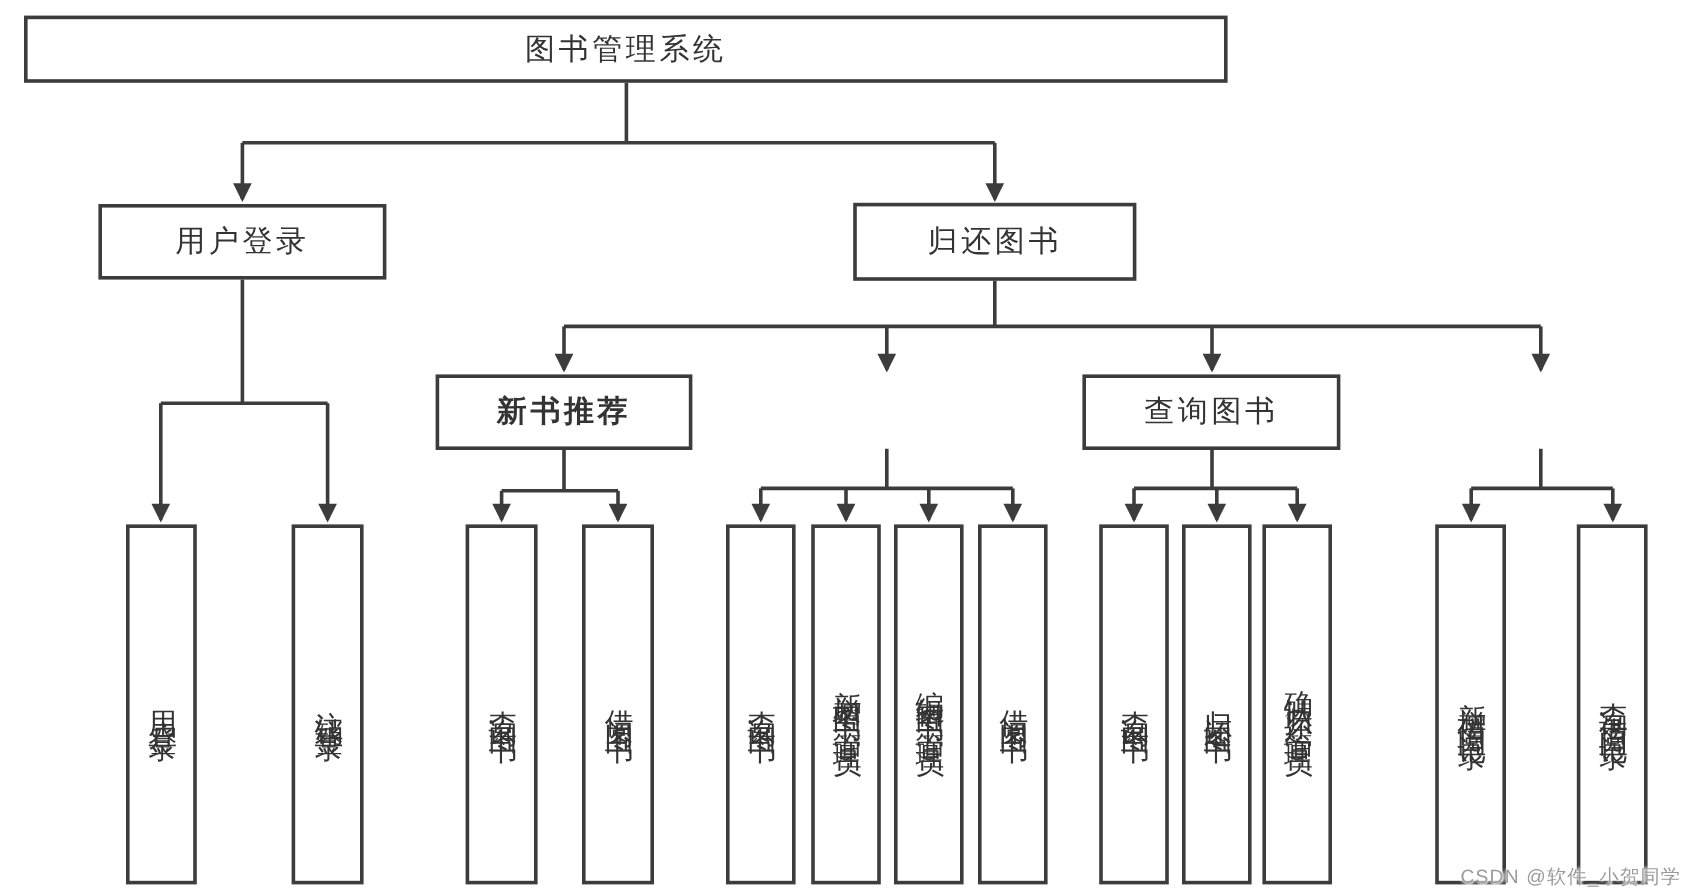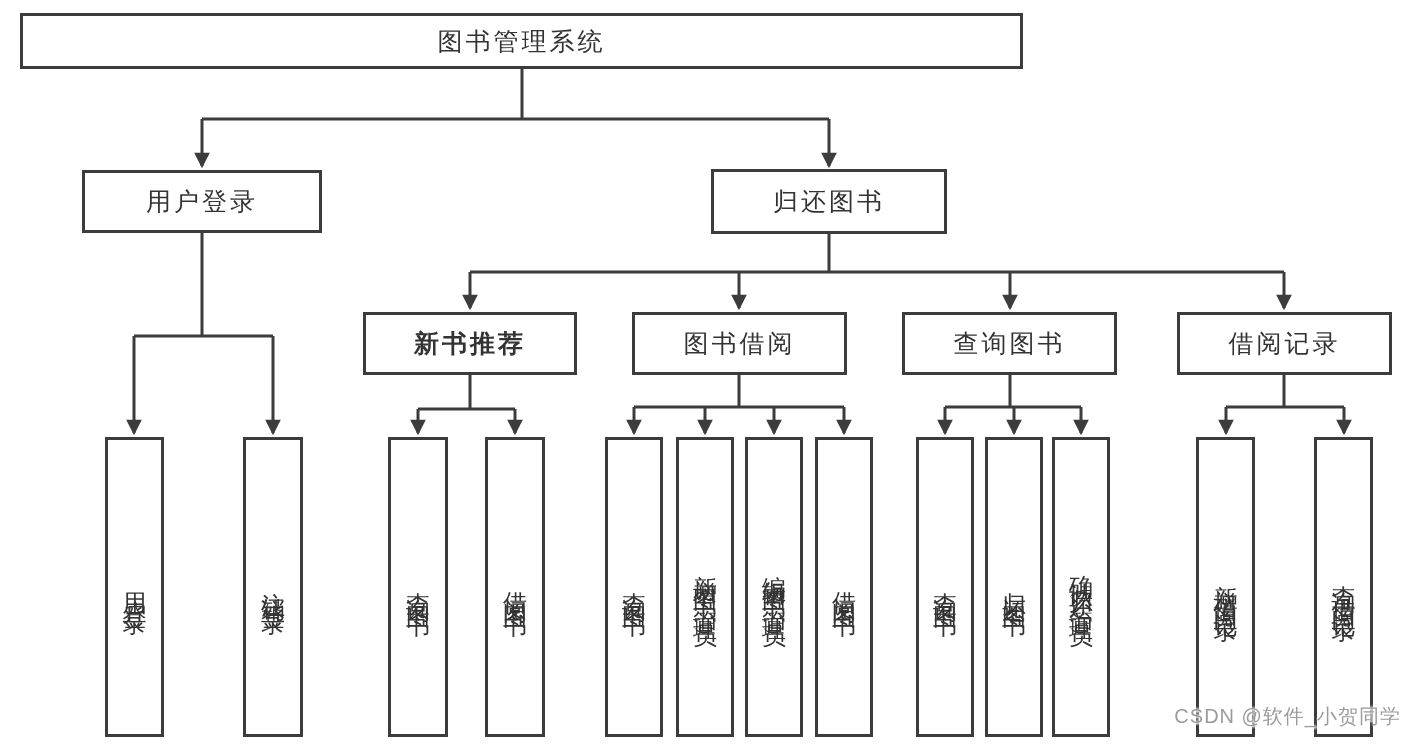--- a/index.html
+++ b/index.html
@@ -60,22 +60,22 @@
   .lf7  { left: 745px;  width: 58px; }
   .lf8  { left: 815px;  width: 58px; }
   .lf9  { left: 916px;  width: 58px; }
   .lf10 { left: 985px;  width: 58px; }
   .lf11 { left: 1052px; width: 58px; }
   .lf12 { left: 1196px; width: 59px; }
   .lf13 { left: 1314px; width: 59px; }
   .watermark {
     position: absolute;
     right: 4px;
-    bottom: 17px;
-    font-size: 20px;
+    bottom: 5px;
+    font-size: 16px;
     letter-spacing: 1px;
     color: #9b9b9b;
     text-shadow: 0 0 3px #ffffff, 0 0 3px #ffffff, 1px 1px 2px #ffffff;
     z-index: 10;
     white-space: nowrap;
   }
 </style>
 </head>
 <body>
 
@@ -135,23 +135,21 @@
       <line x1="1344" y1="407" x2="1344" y2="433" marker-end="url(#arrow)"></line>
     </g>
   </svg>
 
   <div class="node h-node n-root">图书管理系统</div>
 
   <div class="node h-node n-login">用户登录</div>
   <div class="node h-node n-mgmt">归还图书</div>
 
   <div class="node h-node n-rec">新书推荐</div>
-  <div class="node h-node n-bor">图书借阅</div>
   <div class="node h-node n-cur">查询图书</div>
-  <div class="node h-node n-recrd">借阅记录</div>
 
   <div class="node leaf lf lf1">用户登录</div>
   <div class="node leaf lf lf2">注销登录</div>
 
   <div class="node leaf lf lf3">查询图书</div>
   <div class="node leaf lf lf4">借阅图书</div>
 
   <div class="node leaf lf lf5">查询图书</div>
   <div class="node leaf lf lf6">新增图书（管理员）</div>
   <div class="node leaf lf lf7">编辑图书（管理员）</div>

